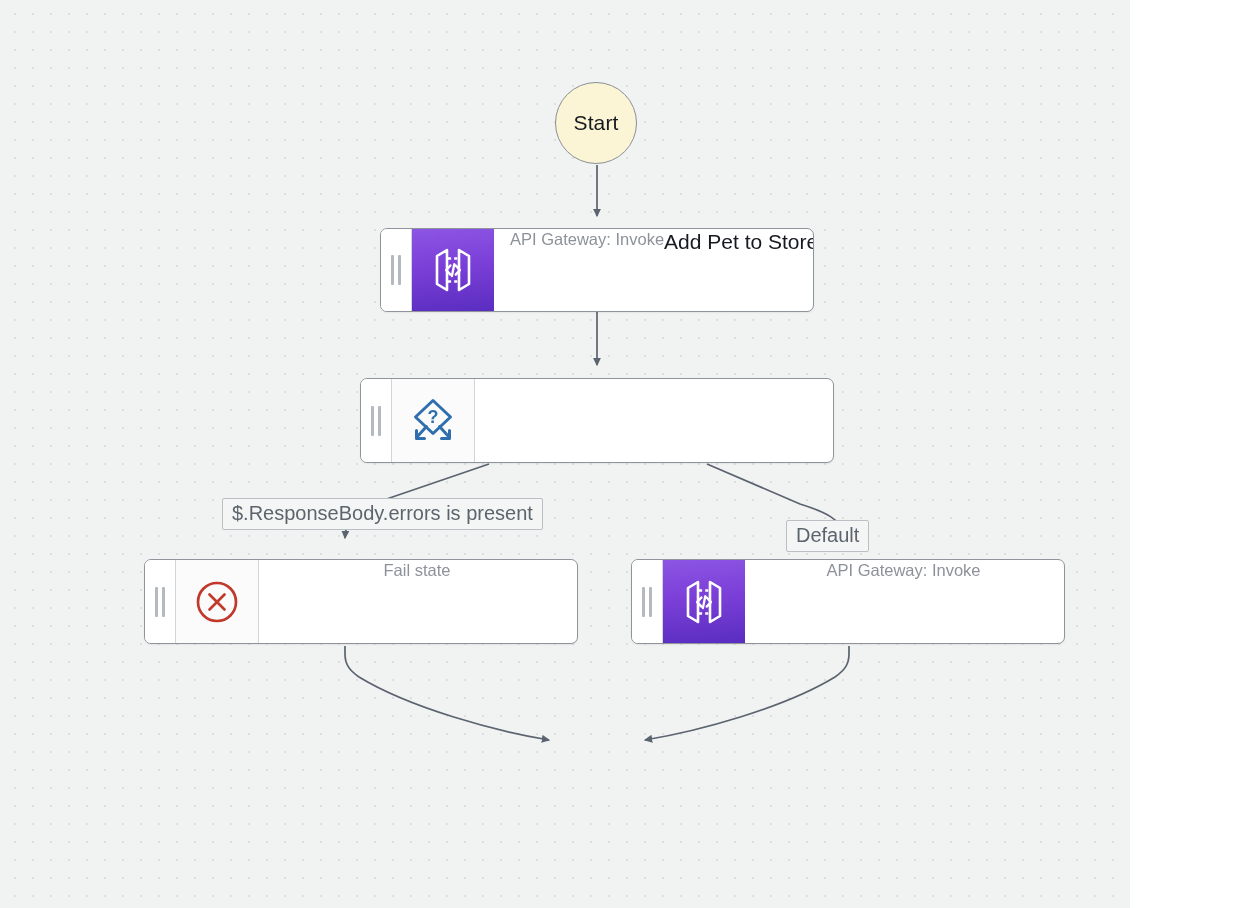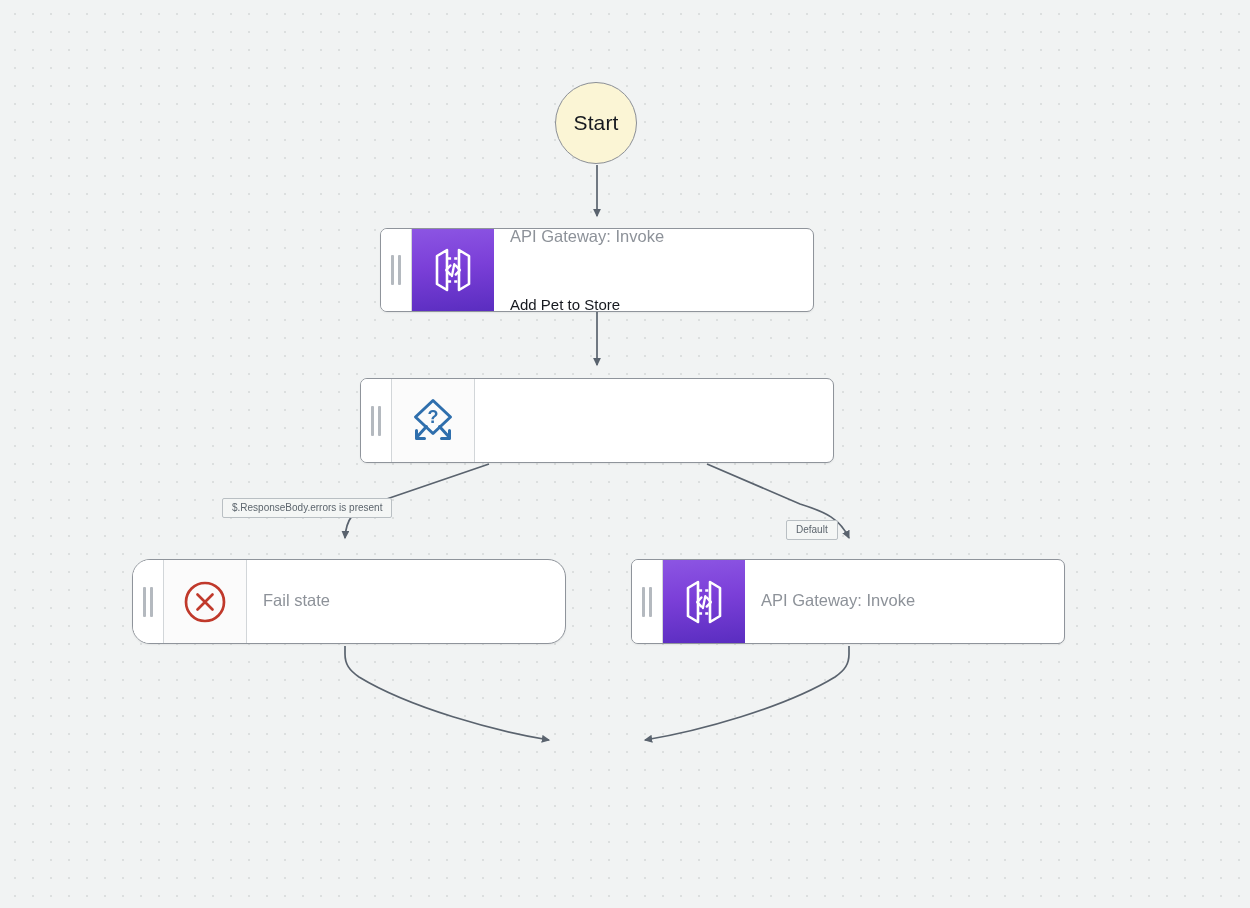--- a/index.html
+++ b/index.html
@@ -9,21 +9,21 @@
   body {
     width: 1250px;
     height: 908px;
     font-family: "Liberation Sans", sans-serif;
     overflow: hidden;
   }
 
   
   #workflow-canvas {
     position: relative;
-    width: 1250px;
+    width: 1130px;
     height: 908px;
     background-color: #f1f3f3;
     background-image: radial-gradient(circle, #dcdfdf 1.4px, rgba(0,0,0,0) 1.5px);
     background-size: 18px 18px;
     background-position: 6px 5px;
   }
 
   
   #edge-layer {
     position: absolute;
@@ -95,46 +95,45 @@
     background: linear-gradient(175deg, #8c55e3 0%, #7b3fd8 45%, #5a2dc0 100%);
   }
   .icon-cell.plain {
     background: #fbfbfb;
     border-right: 1.2px solid #d2d6d9;
   }
 
   .text-cell {
     flex: 1 1 auto;
     display: flex;
-    flex-direction: column;
+    flex-direction: row;
     justify-content: center;
     padding: 0 18px 0 16px;
   }
   .state-type {
     font-size: 16.5px;
     color: #8d9299;
     line-height: 1.25;
     margin-bottom: 2px;
     white-space: nowrap;
   }
   .state-title {
-    font-size: 15px;
+    font-size: 21px;
     color: #16191f;
     line-height: 1.2;
     white-space: nowrap;
-    margin-top: 48px;
   }
 
   
   .edge-label {
     position: absolute;
     background: #f4f6f5;
     border: 1.3px solid #b9bfc3;
     color: #5c656d;
-    font-size: 10px;
+    font-size: 20px;
     padding: 3px 9px 4px;
     border-radius: 2px;
     white-space: nowrap;
     box-sizing: border-box;
     z-index: 4;
   }
 </style>
 </head>
 <body>
 
@@ -216,21 +215,21 @@
       </svg>
     </div>
     <div class="text-cell">
     </div>
   </div>
 
   <div class="edge-label" style="left:222px; top:498px;">$.ResponseBody.errors is present</div>
 
   <div class="edge-label" style="left:786px; top:520px;">Default</div>
 
-  <div class="state-node" style="left:132px; top:559px; width:434px; height:85px;border-radius:18px;">
+  <div class="state-node" style="left:144px; top:559px; width:434px; height:85px;">
     <div class="drag-handle">
       <span></span>
       <span></span>
     </div>
     <div class="icon-cell plain">
       <svg width="50" height="50" viewBox="0 0 50 50" xmlns="http://www.w3.org/2000/svg">
         <circle cx="25" cy="25" r="19" fill="none" stroke="#c0392b" stroke-width="2.7"></circle>
         <path d="M17.5,17.5 L32.5,32.5 M32.5,17.5 L17.5,32.5" stroke="#c0392b" stroke-width="2.7" stroke-linecap="round"></path>
       </svg>
     </div>

